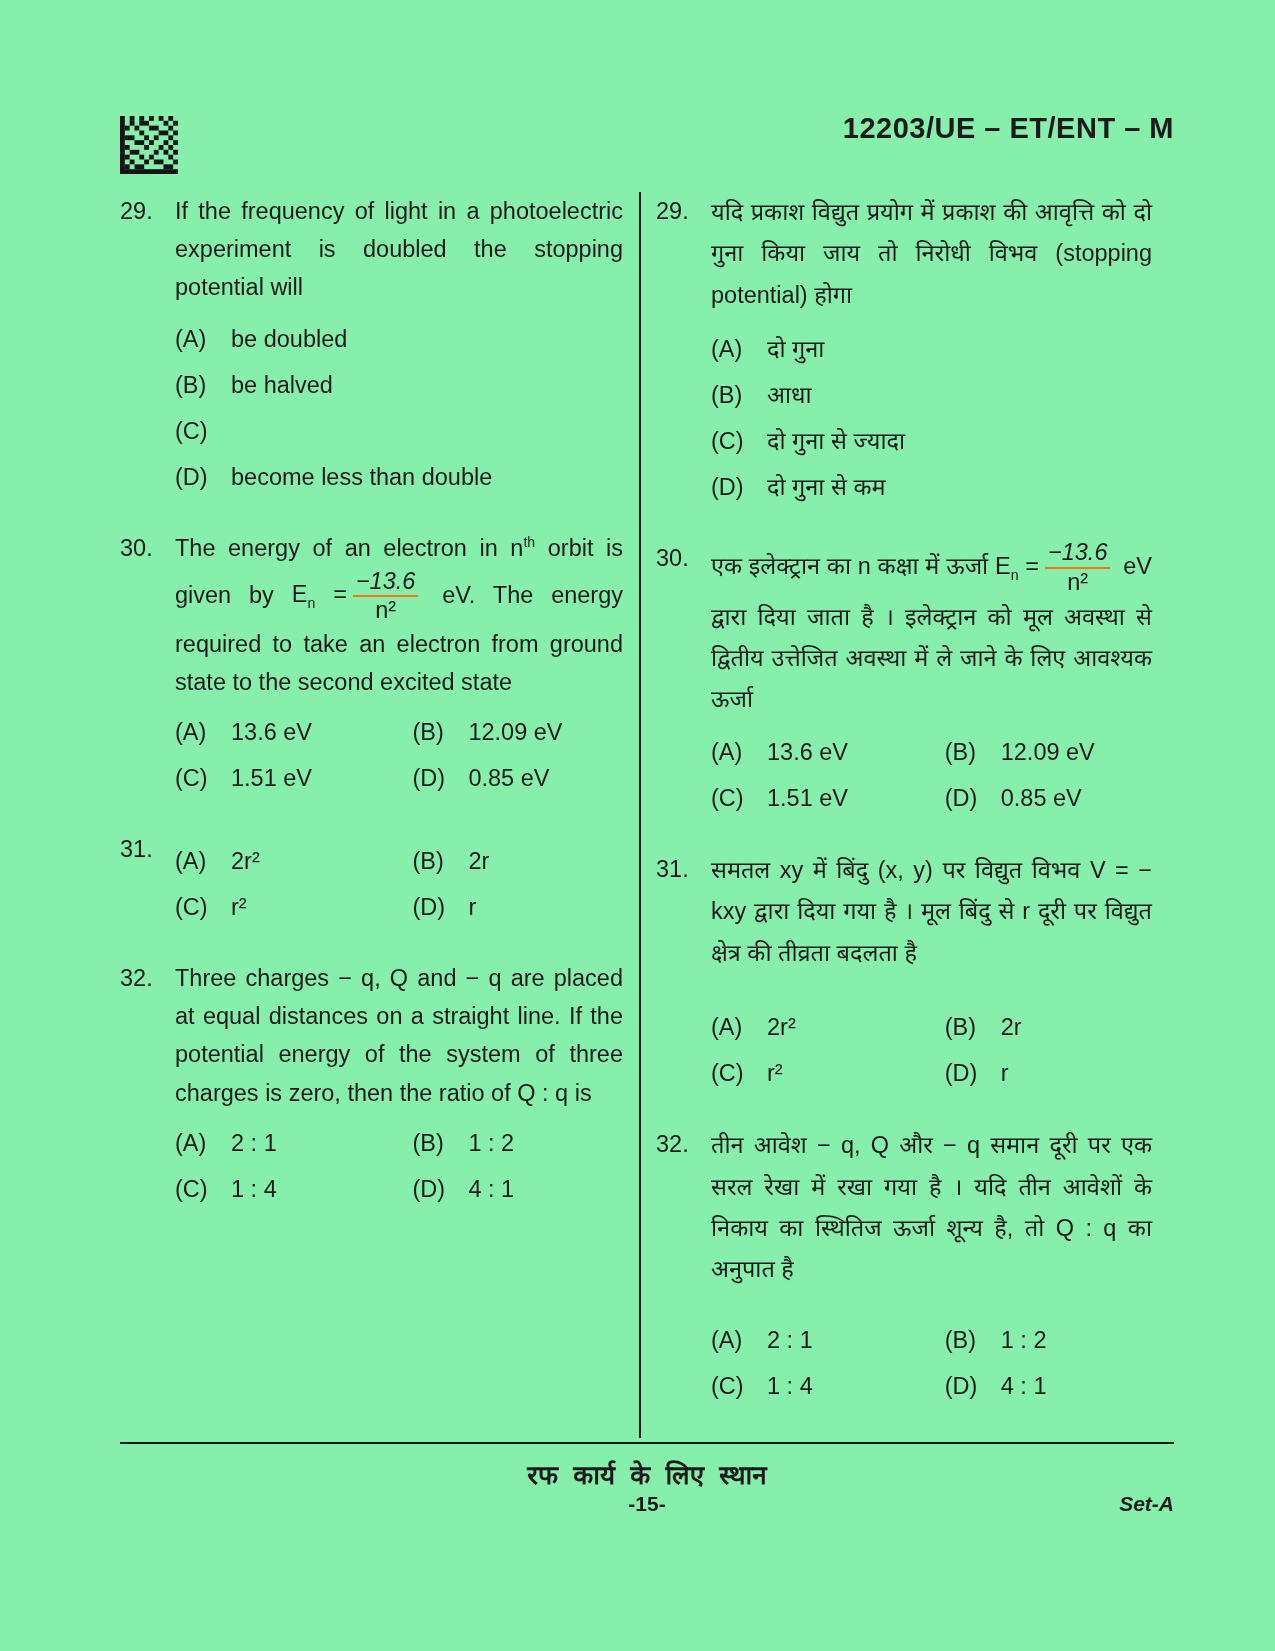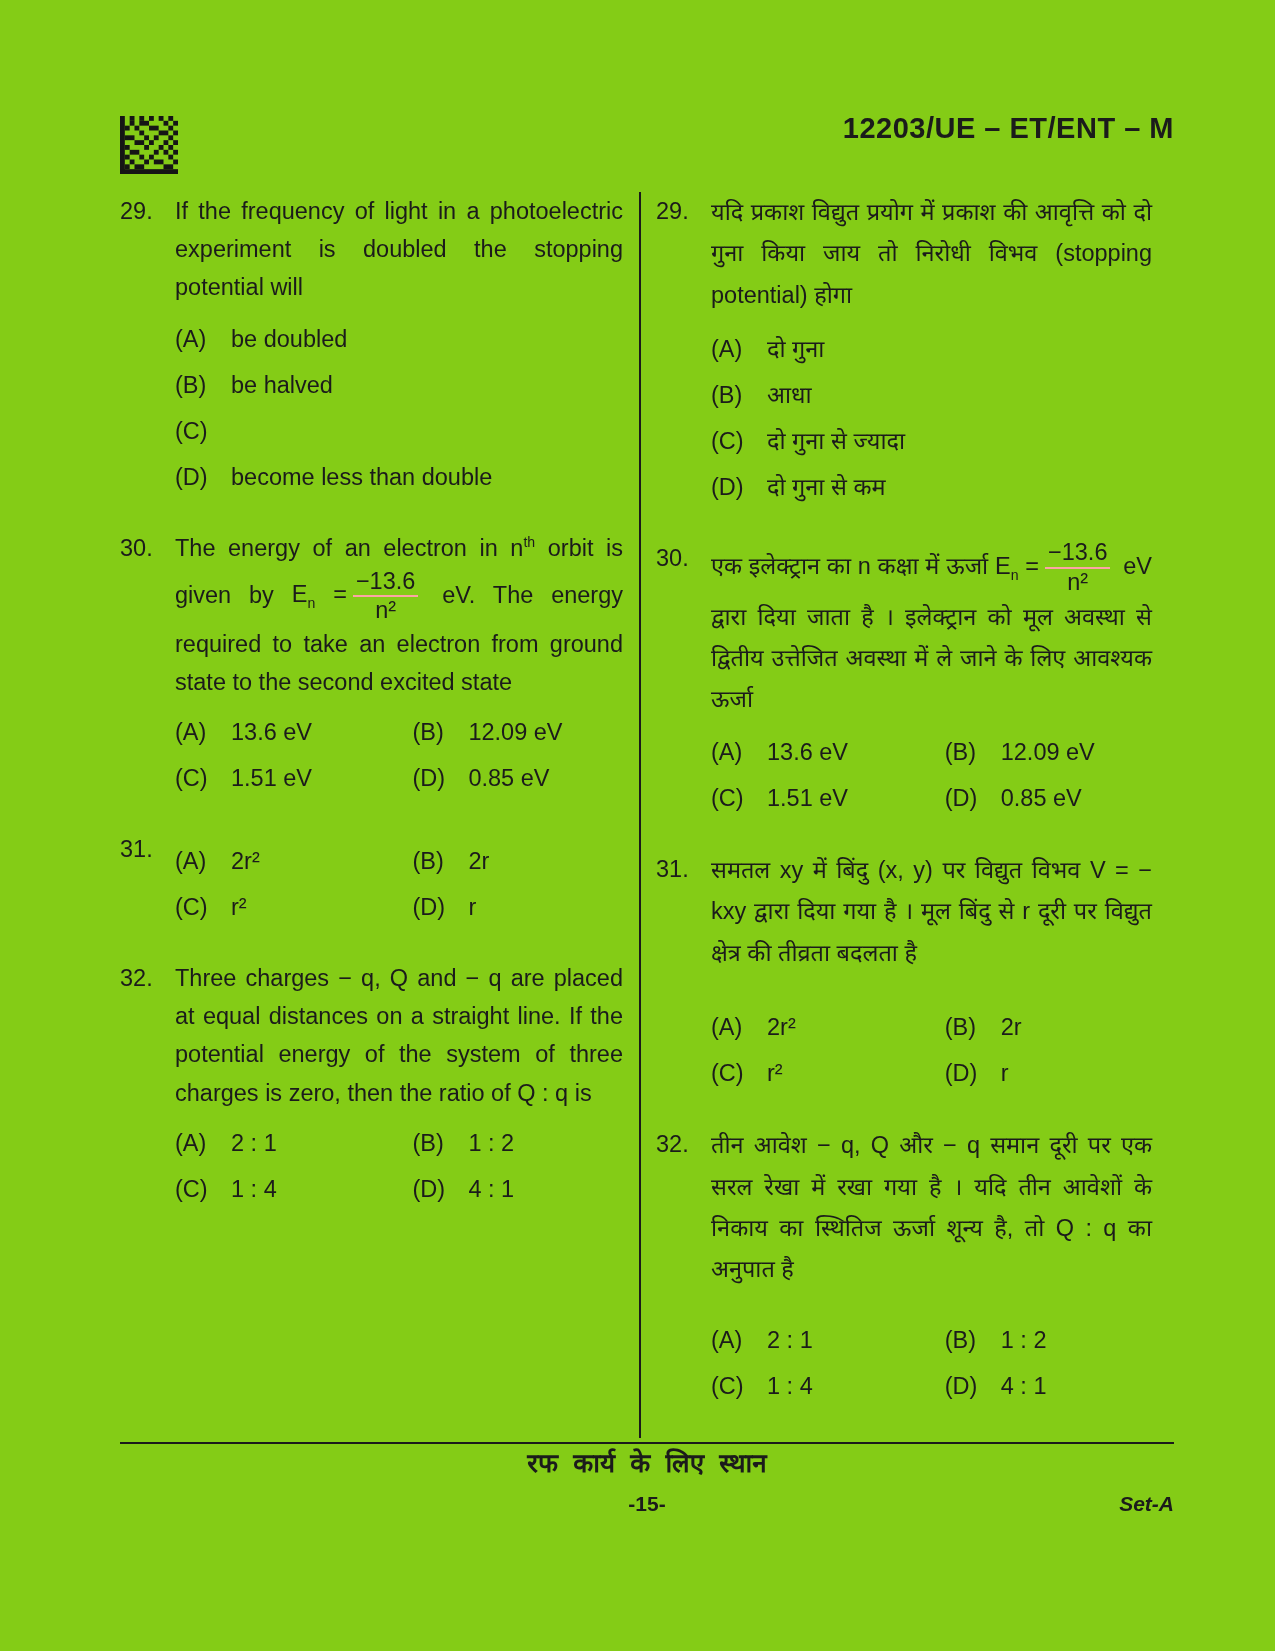--- a/index.html
+++ b/index.html
@@ -1,17 +1,17 @@
 <!DOCTYPE html>
 <html><head>
 <meta charset="utf-8">
 <style>
   html,body{margin:0;padding:0;background:#e8e8e8;}
   .page{
-    position:relative;width:1275px;height:1651px;background:#84cc16;color:#1b1b1b;
+    position:relative;width:1275px;height:1651px;background:#86efac;color:#1b1b1b;
     font-family:"Liberation Sans","DejaVu Sans",sans-serif;
     box-sizing:border-box;padding:104px 101px 0 120px;overflow:hidden;margin:0 auto;
   }
   
   .header{display:flex;justify-content:space-between;align-items:flex-start;height:88px;}
   .barcode{width:58px;height:58px;margin-top:12px;}
   .exam-code{font-size:29px;font-weight:700;letter-spacing:.5px;margin-top:8px;white-space:nowrap;}
   
   .columns{display:grid;grid-template-columns:519px 2px auto;min-height:1130px;}
   .divider{background:#1b1b1b;}
@@ -19,31 +19,31 @@
   .col-hi{padding-left:15px;padding-right:22px;}
   .q{display:flex;margin-bottom:25px;}
   .qnum{width:55px;flex-shrink:0;font-size:23.5px;line-height:1.62;}
   .qbody{flex:1;min-width:0;}
   .qtext{margin:0;font-size:23.5px;line-height:1.62;text-align:justify;}
   .col-hi .qtext{line-height:1.76;}
   .sup{font-size:.6em;vertical-align:super;line-height:0;}
   .sub{font-size:.6em;vertical-align:sub;line-height:0;}
   .frac{display:inline-flex;flex-direction:column;align-items:center;vertical-align:middle;
         margin:0 6px;line-height:1.18;text-align:center;}
-  .frac .fnum{border-bottom:2px solid #fca5a5;padding:0 3px;}
+  .frac .fnum{border-bottom:2px solid #f97316;padding:0 3px;font-style:italic;}
   .nowrap{white-space:nowrap;}
   
   .opts{margin-top:14px;}
   .optrow{display:flex;font-size:23.5px;line-height:1.62;margin-bottom:8px;align-items:baseline;}
   .optlabel{width:56px;flex-shrink:0;}
   .optgrid{display:grid;grid-template-columns:53% 47%;margin-top:12px;}
   .optgrid .optrow{margin-bottom:8px;}
   
   .rule{height:2px;background:#1b1b1b;margin-top:4px;}
-  .rough-hi{text-align:center;font-size:26px;font-weight:700;word-spacing:8px;}
+  .rough-hi{text-align:center;font-size:26px;font-weight:700;margin-top:12px;word-spacing:8px;}
   .rough-en{text-align:center;font-size:25px;font-weight:700;margin-top:8px;letter-spacing:.2px;}
   
   .footer{position:absolute;left:120px;right:101px;top:1492px;height:30px;
           font-size:21px;font-weight:700;}
   .page-num{position:absolute;left:0;right:0;text-align:center;}
   .set-label{position:absolute;right:0;top:0;font-style:italic;}
 </style>
 </head>
 <body>
 

